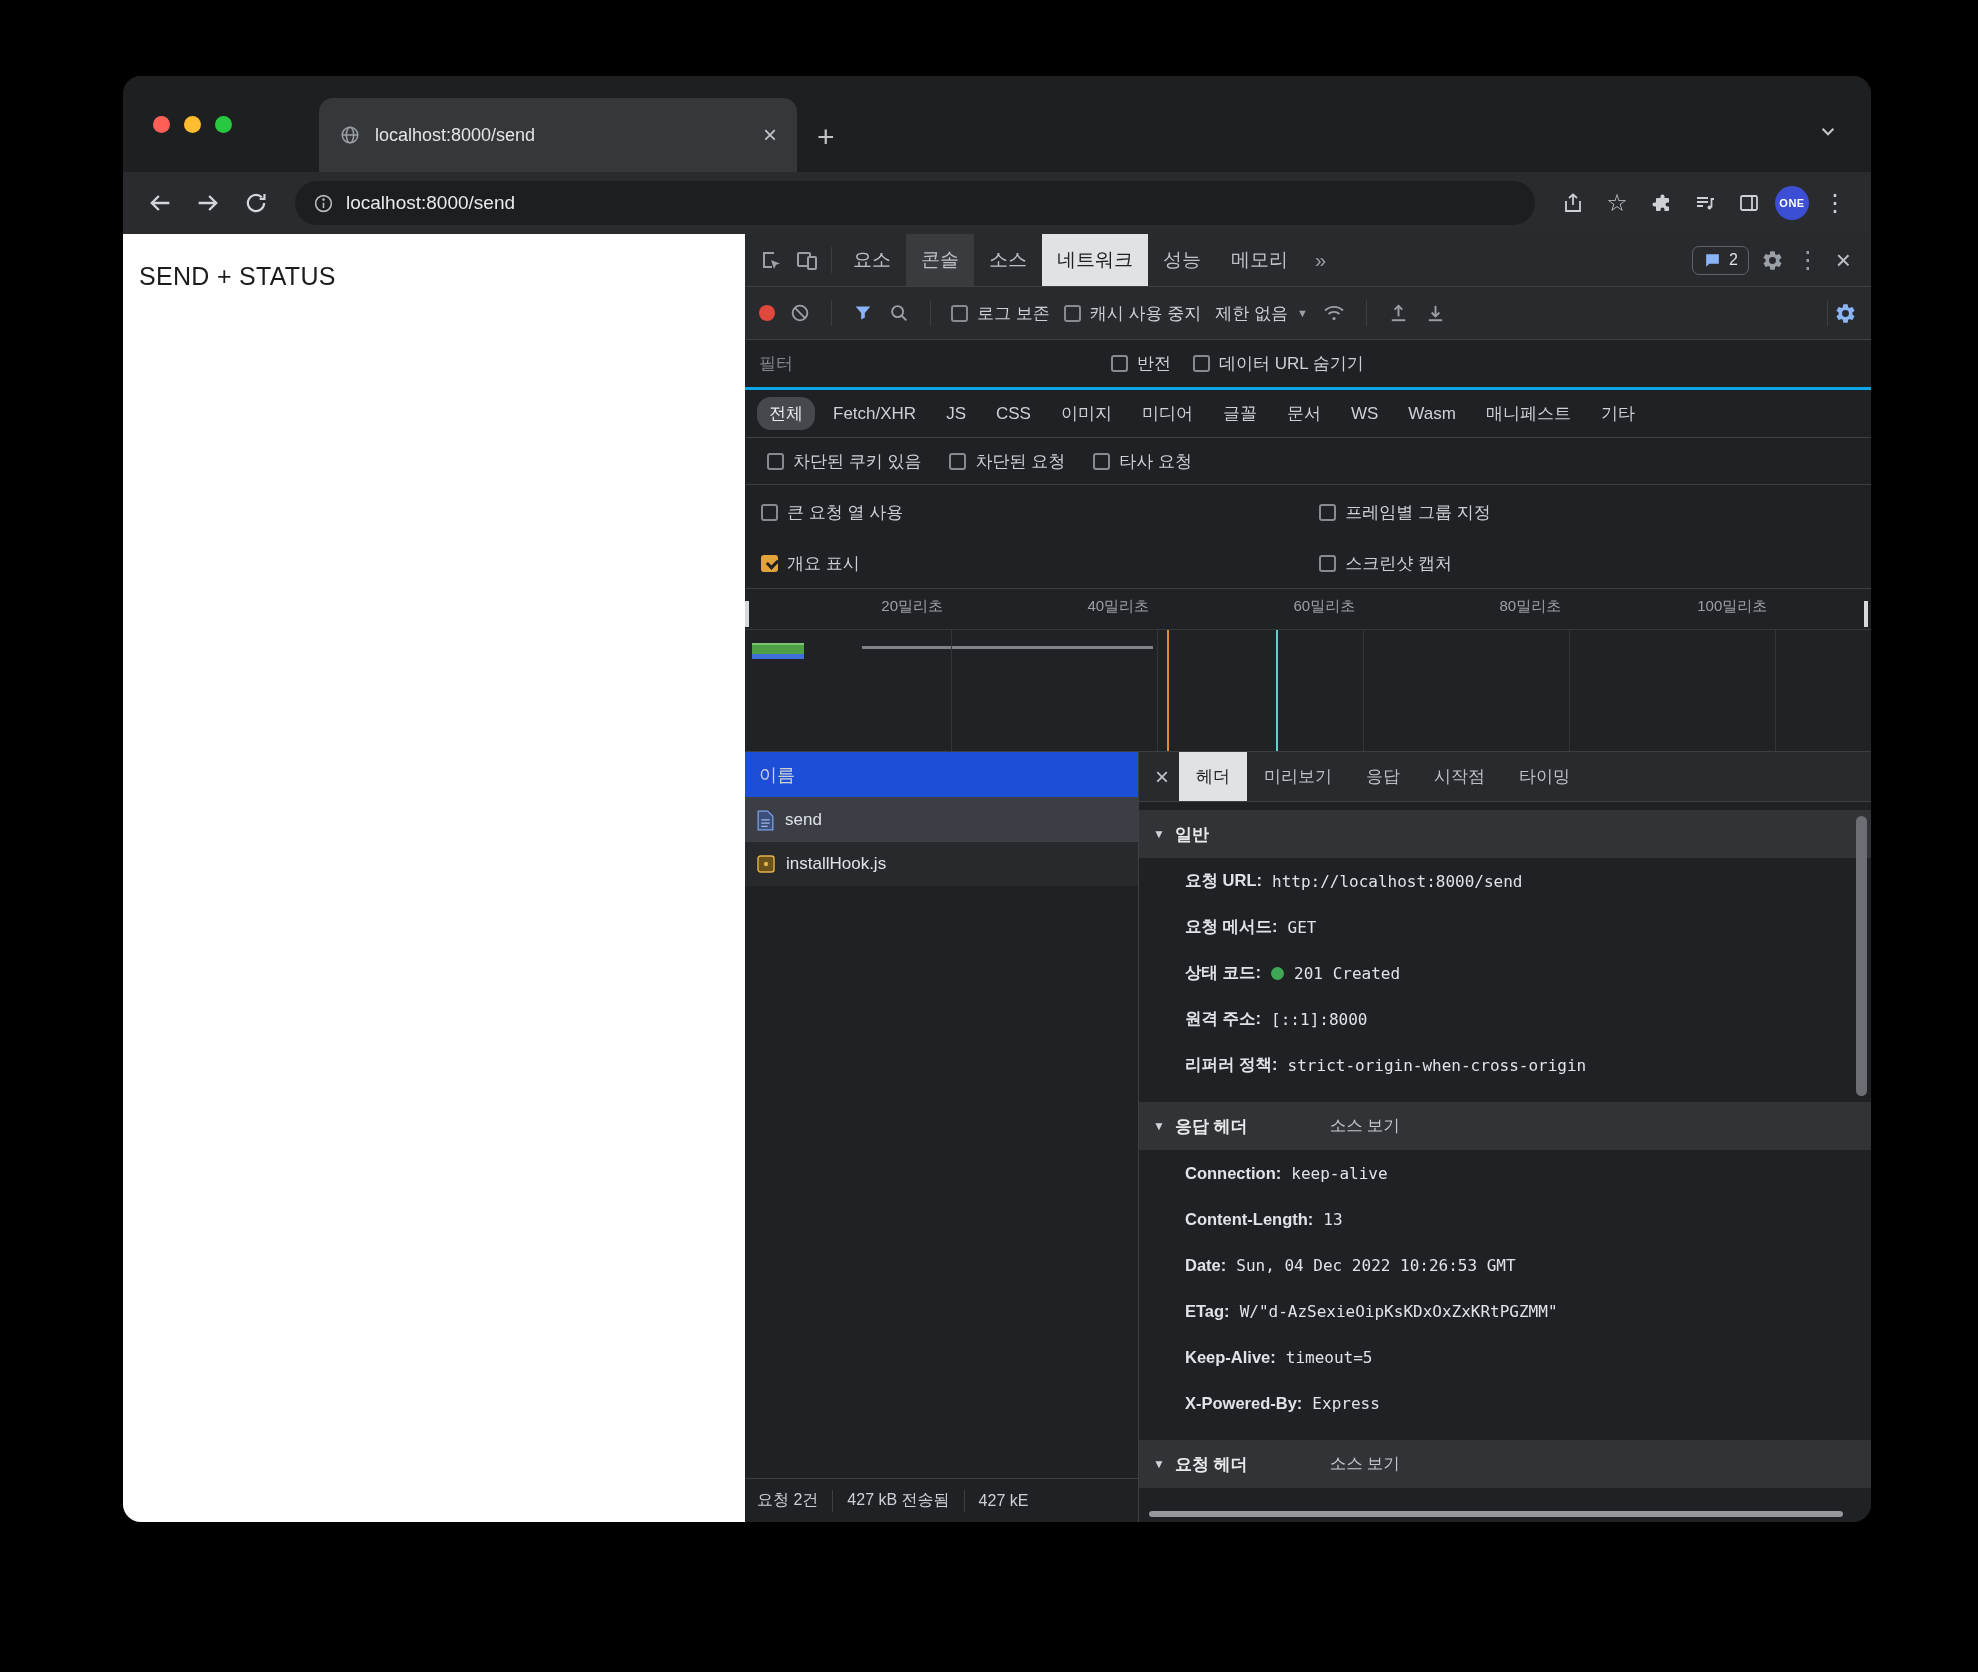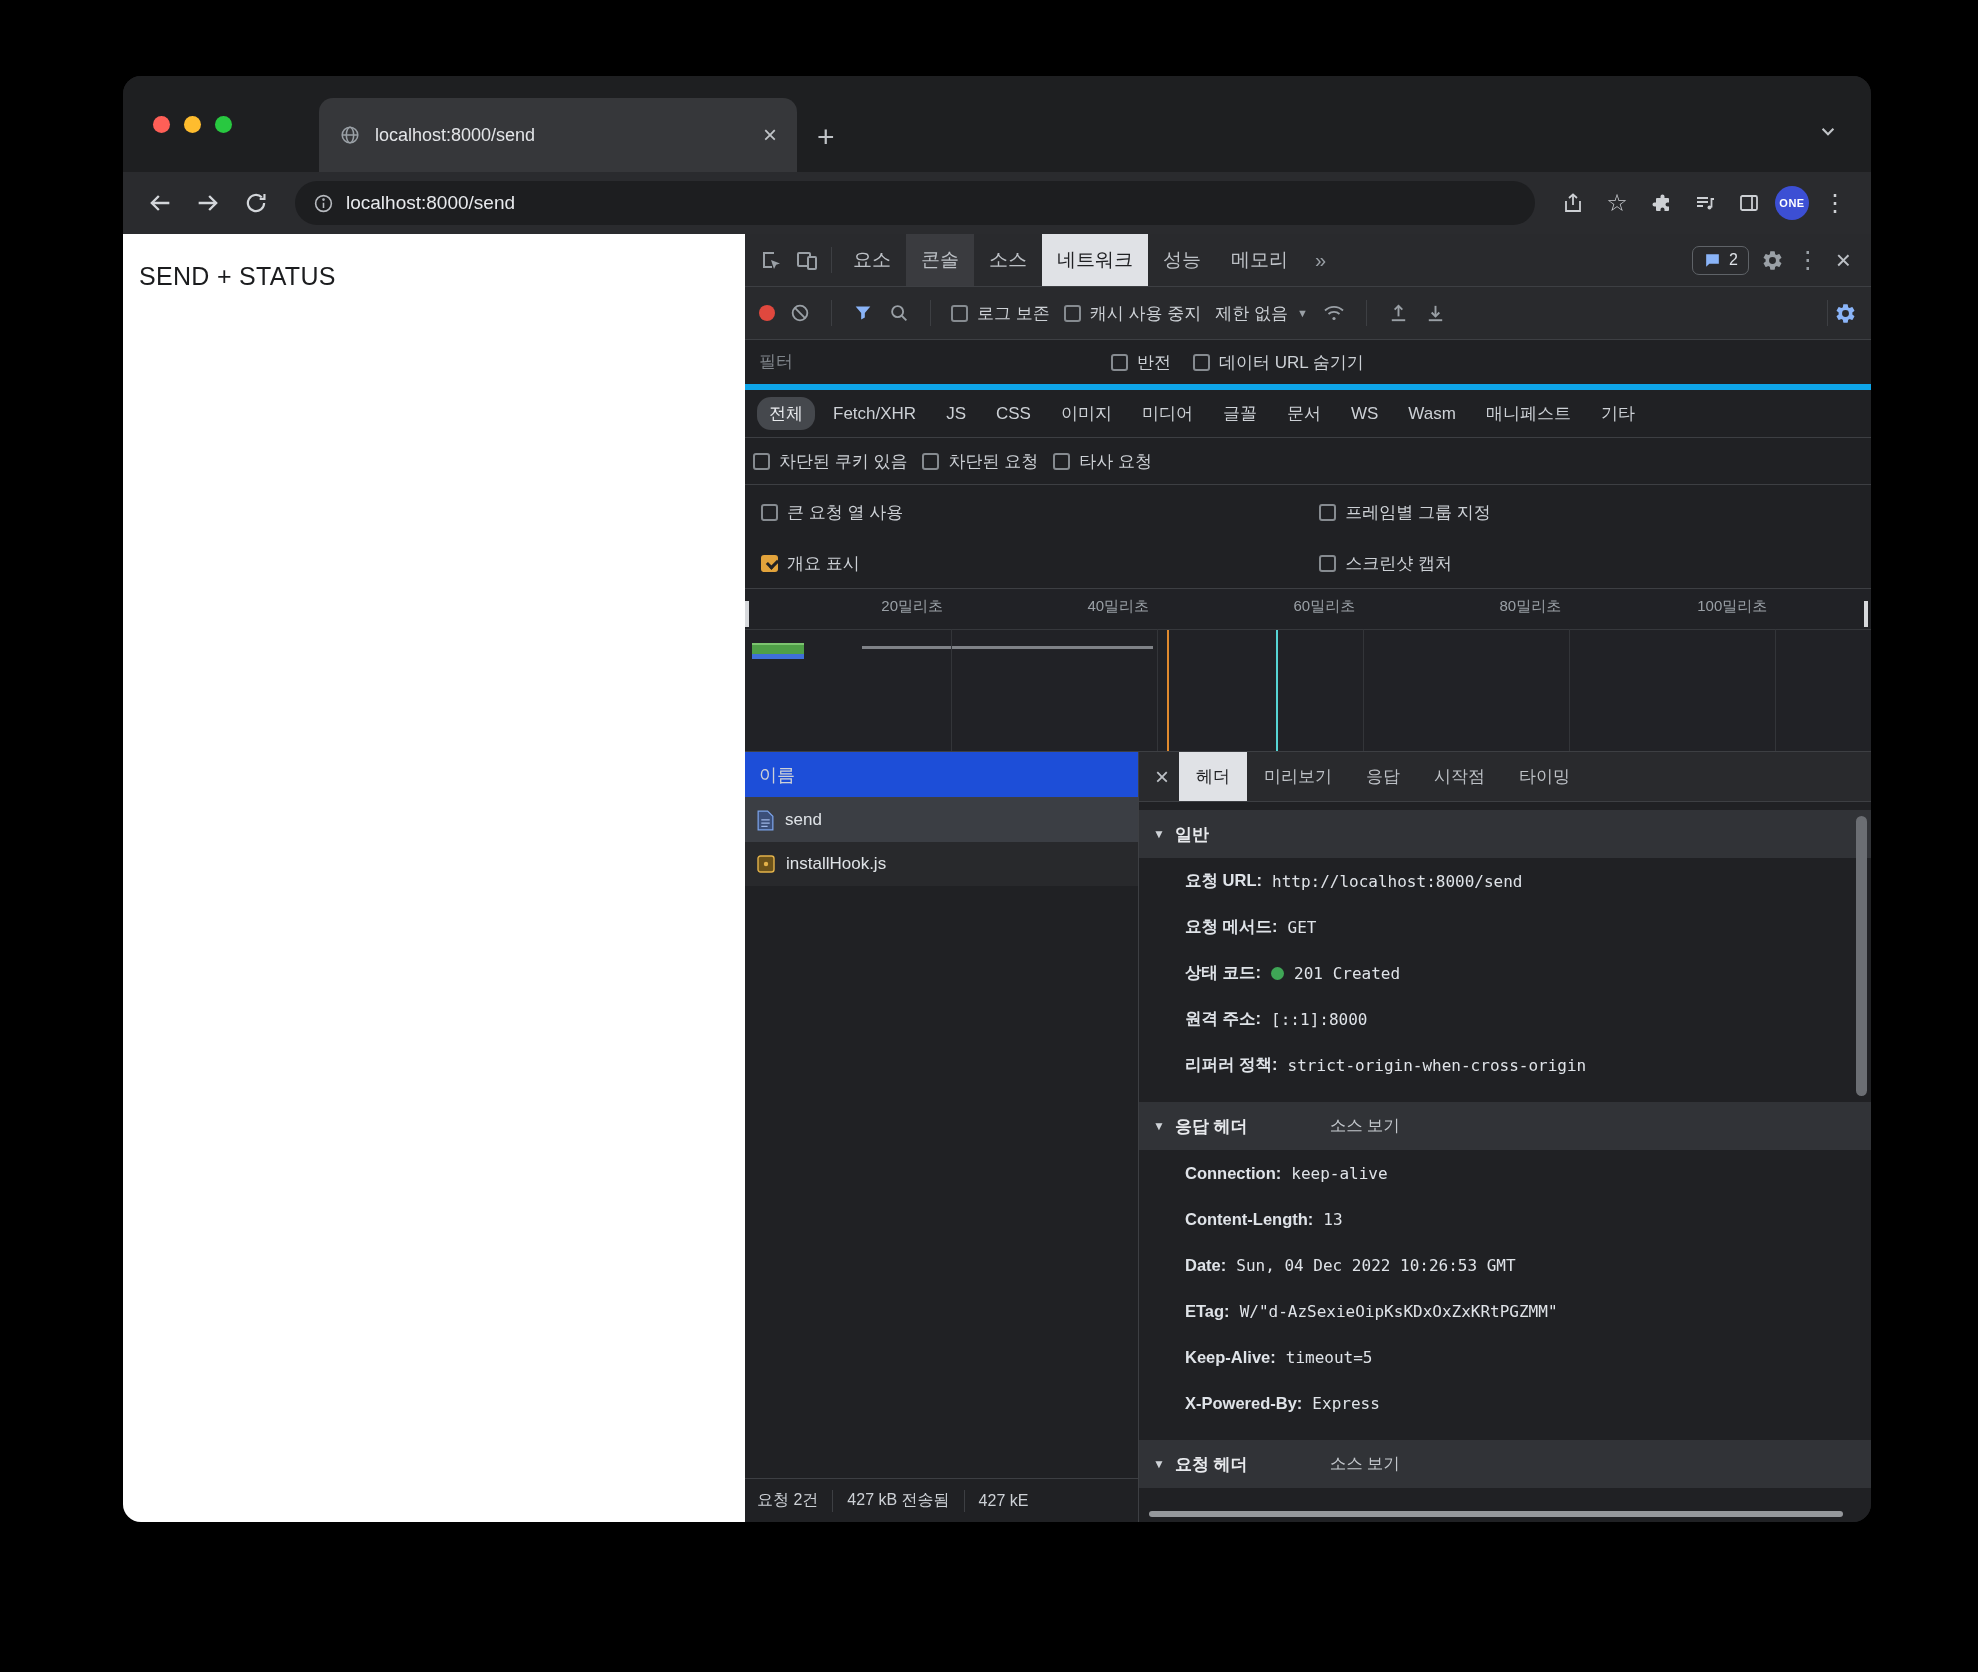--- a/index.html
+++ b/index.html
@@ -50,29 +50,29 @@
 
   .netbar { height:53px; background:#292a2d; border-bottom:1px solid #3d3f43; display:flex; align-items:center; padding:0 14px; gap:14px; flex:none; }
   .rec-dot { width:16px; height:16px; border-radius:50%; flex:none; }
   .cb { width:17px; height:17px; border:2px solid #868b90; border-radius:3px; flex:none; position:relative; }
   .cb.checked { border-color:transparent; }
   .cb.checked::after { content:""; position:absolute; left:4px; top:2px; width:8px; height:5px; border-left:3px solid #202124; border-bottom:3px solid #202124; transform:rotate(-45deg); }
   .cb-item { display:flex; align-items:center; gap:9px; white-space:nowrap; }
   .throttle { display:flex; align-items:center; gap:9px; white-space:nowrap; }
   .tri-down { font-size:11px; color:#9aa0a6; }
 
-  .filterbar { height:50px; border-bottom:6px solid #0ea5e9; display:flex; align-items:center; padding:0 14px; gap:22px; flex:none; }
+  .filterbar { height:50px; border-bottom:3px solid #0ea5e9; display:flex; align-items:center; padding:0 14px; gap:22px; flex:none; }
   .filter-input { width:330px; background:transparent; border:none; outline:none; color:#e8eaed; font-size:17px; font-family:inherit; }
   .filter-input::placeholder { color:#80868c; }
 
   .chipsbar { height:48px; border-bottom:1px solid #3d3f43; display:flex; align-items:center; padding:0 12px; gap:6px; flex:none; }
   .chip { padding:5px 12px; border-radius:14px; font-size:17px; color:#cdd1d6; white-space:nowrap; }
   .chip.selected { background:#45484d; color:#e8eaed; }
 
-  .blockedbar { height:47px; border-bottom:1px solid #3d3f43; display:flex; align-items:center; padding:0 8px; gap:15px; flex:none; }
+  .blockedbar { height:47px; border-bottom:1px solid #3d3f43; display:flex; align-items:center; padding:0 22px; gap:28px; flex:none; }
 
   .optrow { position:relative; display:flex; align-items:center; padding:0 16px; flex:none; }
   .optrow.r1 { height:54px; }
   .optrow.r2 { height:49px; }
   .opt-right { position:absolute; left:51%; display:flex; align-items:center; gap:9px; }
 
   .overview { height:164px; border-top:1px solid #3d3f43; border-bottom:1px solid #3d3f43; position:relative; flex:none; background:#212226; overflow:hidden; }
   .ruler-border { position:absolute; left:0; right:0; top:40px; height:1px; background:#36383c; }
   .tick { position:absolute; top:0; bottom:0; width:0; }
   .tick-label { position:absolute; right:8px; top:8px; font-size:15px; color:#9aa0a6; white-space:nowrap; }

